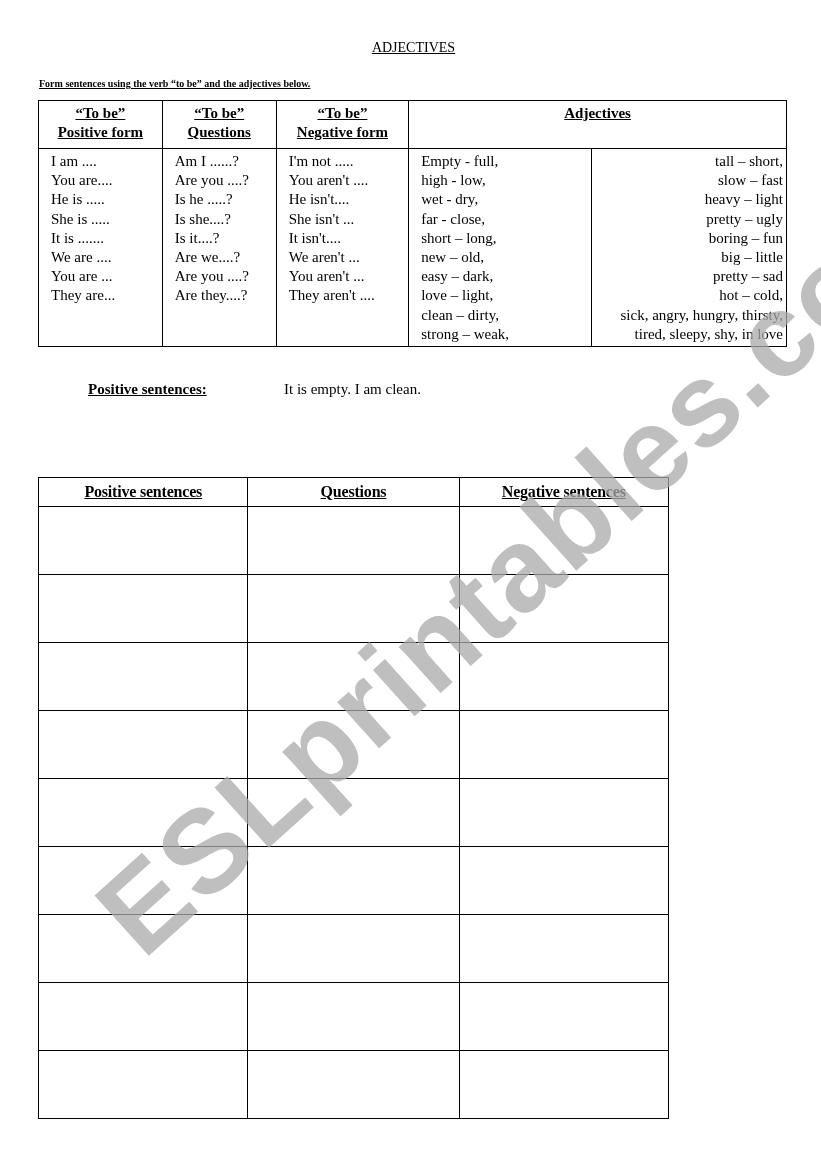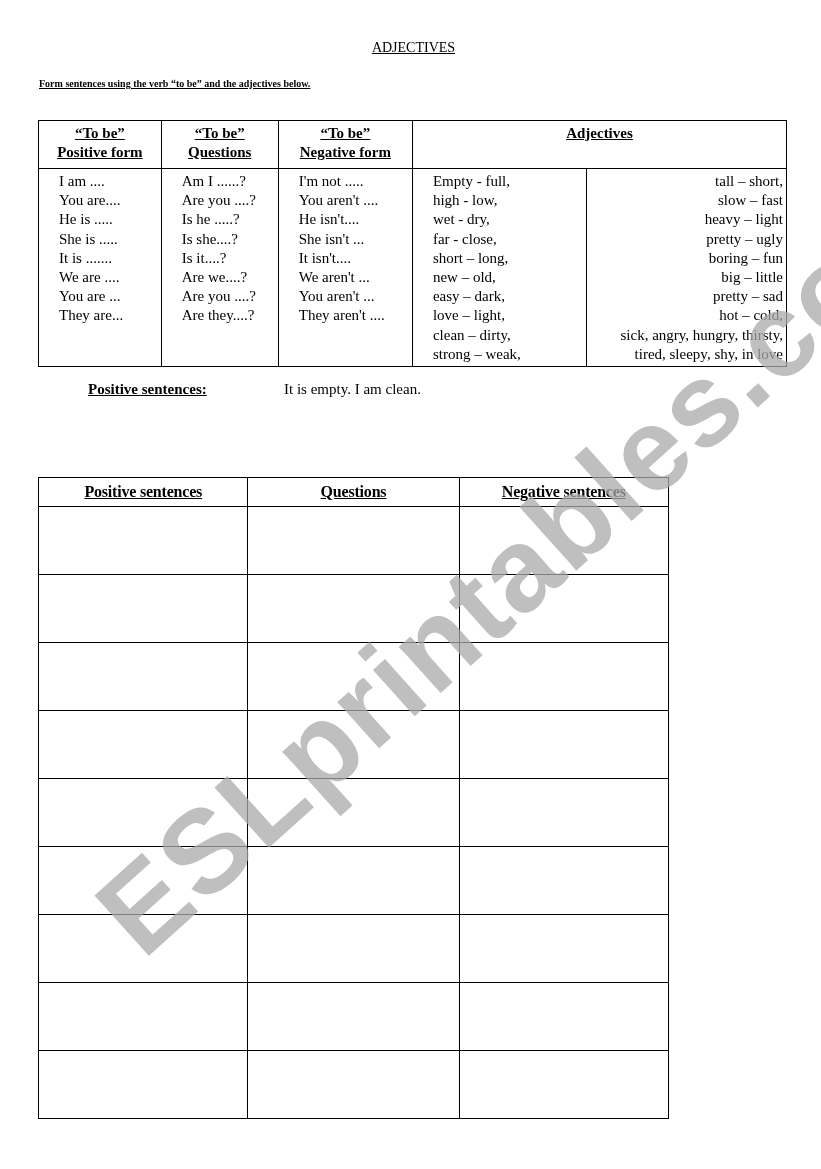--- a/index.html
+++ b/index.html
@@ -10,28 +10,28 @@
     }
     .page-title {
       position: absolute; top: 40px; left: 0; width: 821px; text-align: center;
       font-size: 14px; text-decoration: underline; margin-left: 3px;
     }
     .instructions {
       position: absolute; top: 78px; left: 39px;
       font-size: 10px; font-weight: bold; text-decoration: underline;
     }
     table { border-collapse: collapse; position: absolute; }
-    .ref-table { top: 120px; left: 38px; width: 749px; }
+    .ref-table { top: 100px; left: 38px; width: 749px; }
     .ref-table td, .ref-table th { border: 1.5px solid #000; vertical-align: top; }
     .ref-table th {
       font-size: 15px; font-weight: bold; height: 44px; padding: 3px 2px 0 2px;
       text-align: center; line-height: 19px;
     }
     .ref-table th span { text-decoration: underline; display: block; }
-    .ref-table td { font-size: 15px; line-height: 19.2px; padding: 3px 3px 2px 20px; height: 172px; }
+    .ref-table td { font-size: 15px; line-height: 19.2px; padding: 3px 3px 2px 12px; height: 172px; }
     .ref-table td div { white-space: nowrap; }
     .col1 { width: 117px; } .col2 { width: 103px; } .col3 { width: 123px; }
     .col4 { width: 183px; } .col5 { width: 183px; text-align: right; }
 
     .example { position: absolute; top: 380px; left: 88px; font-size: 15px; line-height: 19.2px; }
     .example .ex-label { font-style: italic; font-weight: bold; }
     .example .ex-row { display: flex; }
     .example .ex-key { width: 196px; font-weight: bold; text-decoration: underline; }
 
     .answer-table { top: 477px; left: 38px; width: 631px; }

